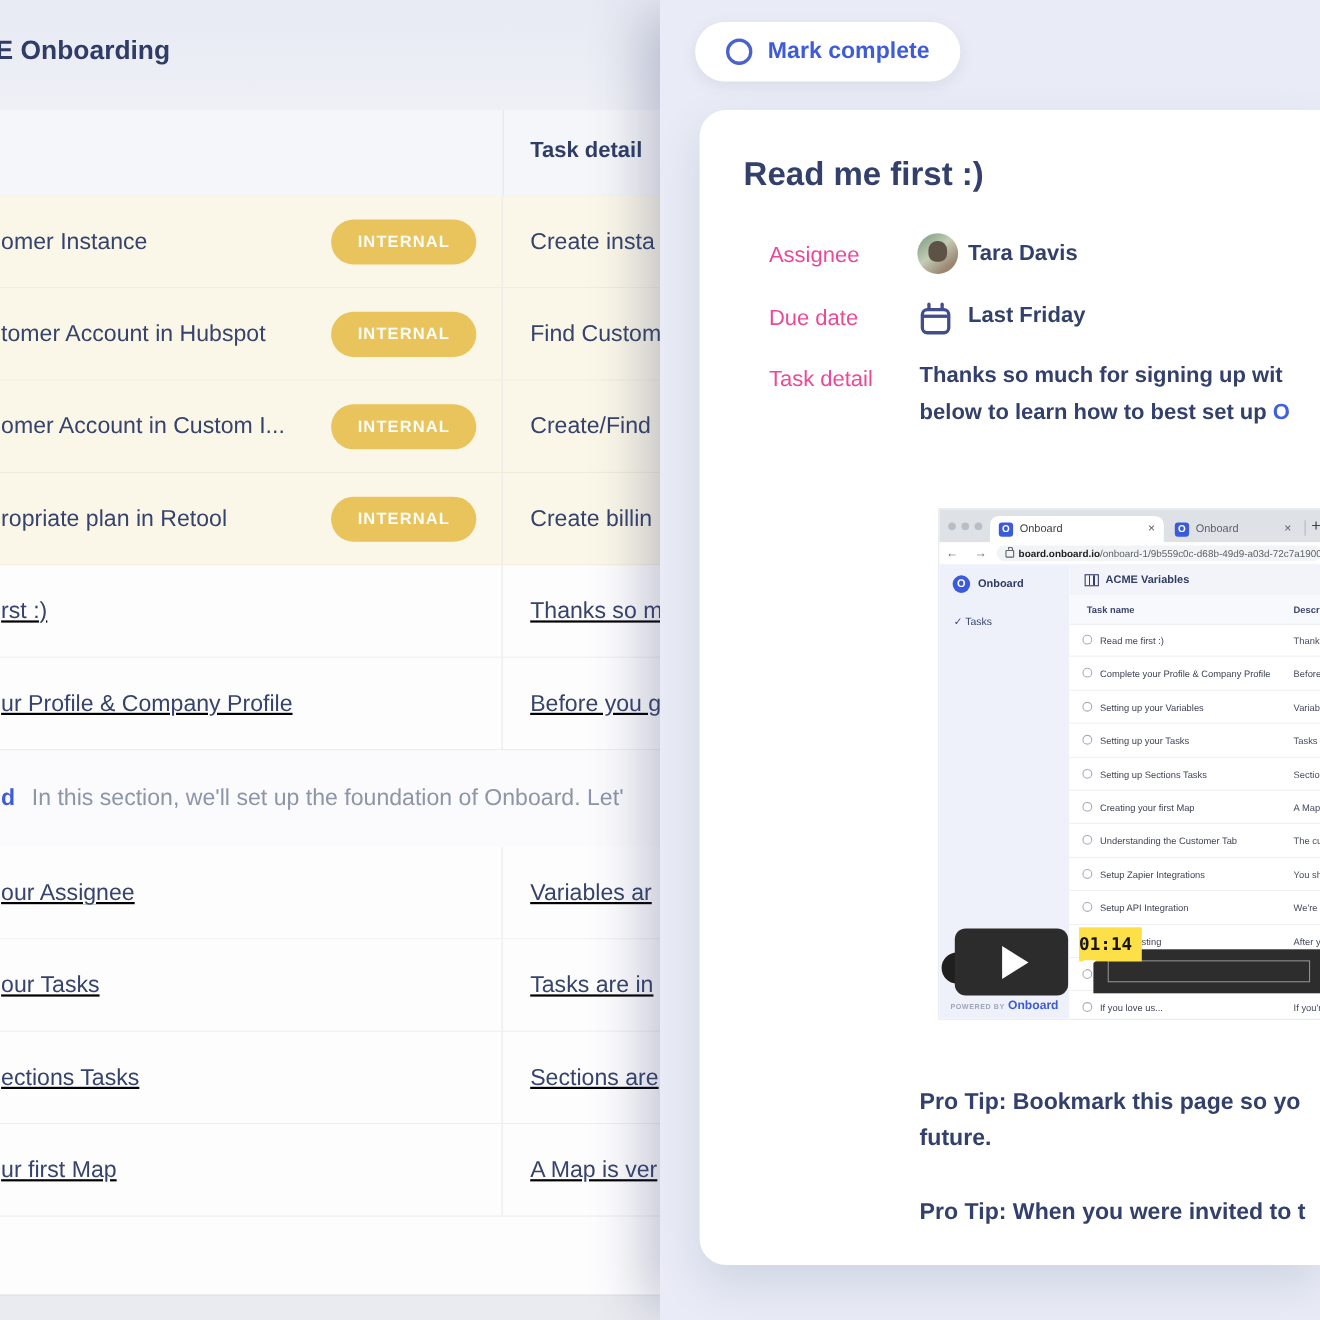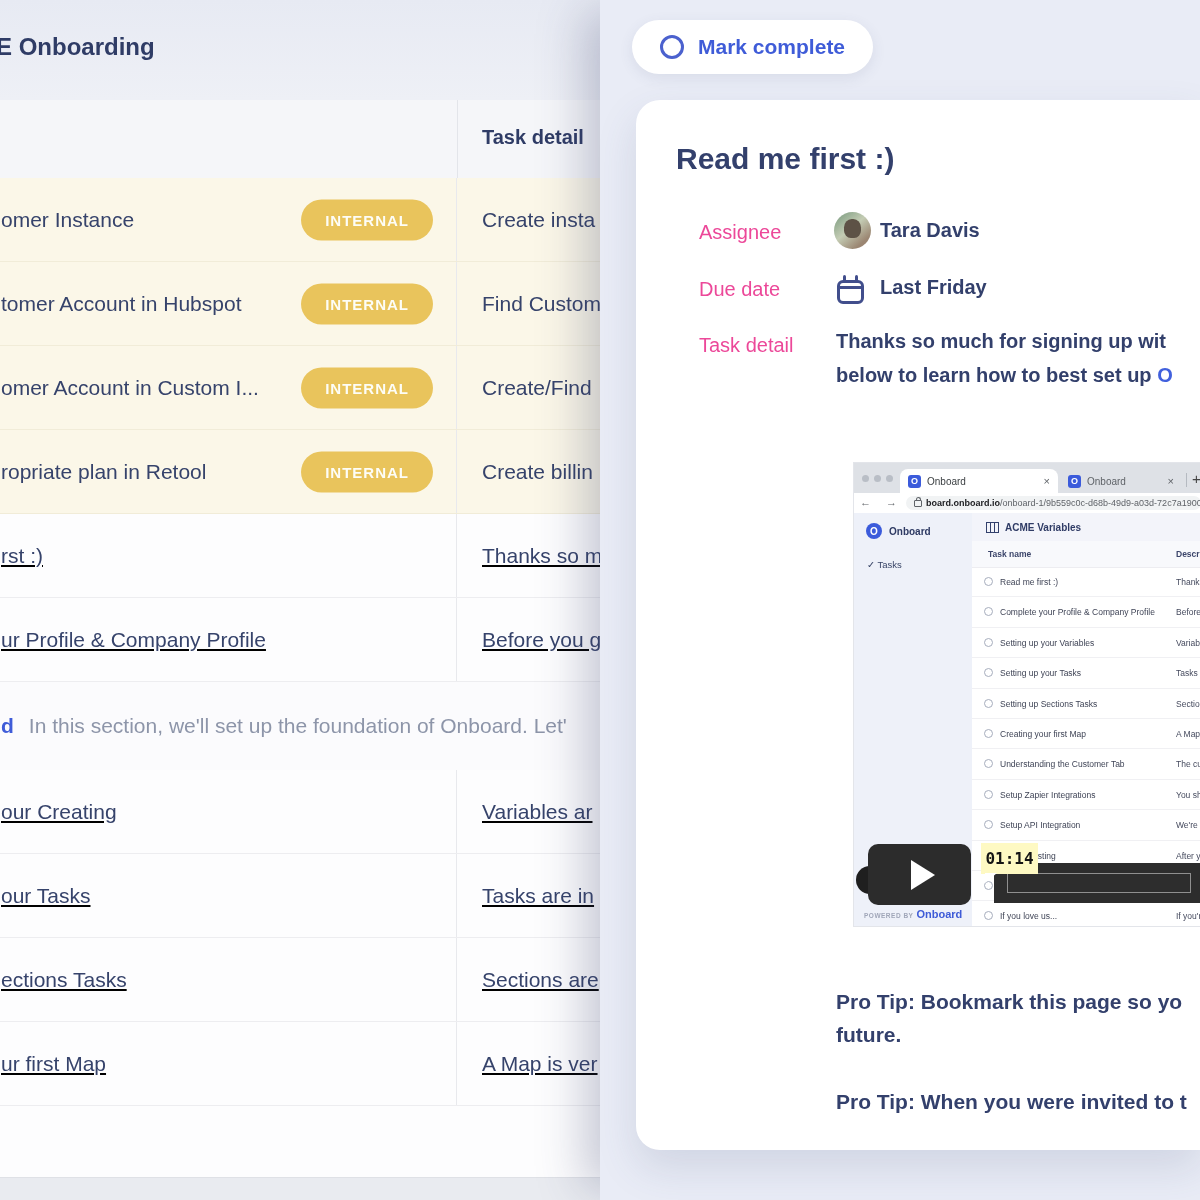--- a/index.html
+++ b/index.html
@@ -103,22 +103,22 @@
   .powered{position:absolute;left:10px;top:441px;white-space:nowrap;z-index:3;}
   .powered .pp{font-size:6.5px;font-weight:bold;color:#a0a6b8;letter-spacing:.5px;}
   .powered .pb{font-size:11px;font-weight:bold;color:#3e5bd7;margin-left:3px;}
 
   .vavatar{position:absolute;left:2px;top:403px;width:28px;height:28px;border-radius:50%;background:#1f1f1f;z-index:4;}
   .playbtn{position:absolute;left:14px;top:381px;width:103px;height:61px;background:#2c2c2c;border-radius:10px;z-index:5;
     display:flex;align-items:center;justify-content:center;cursor:pointer;}
   .playbtn .tri{width:0;height:0;border-left:24px solid #fff;border-top:15px solid transparent;border-bottom:15px solid transparent;margin-left:6px;}
   .ctrlbar{position:absolute;left:140px;top:400px;width:207px;height:40px;background:#2d2d2d;z-index:4;}
   .ctrlbar .inbox{position:absolute;left:13px;top:10px;width:184px;height:20px;border:1px solid #8f8f8f;box-sizing:border-box;}
-  .timebubble{position:absolute;left:127px;top:380px;width:57px;height:31px;background:#fef9c3;z-index:6;
-    display:flex;align-items:center;justify-content:center;}
+  .timebubble{position:absolute;left:127px;top:380px;width:57px;height:31px;background:#fde047;z-index:6;
+    display:flex;align-items:center;justify-content:flex-start;}
   .timebubble::after{content:"";position:absolute;left:4px;bottom:-9px;width:0;height:0;
     border-top:10px solid #fff;border-right:12px solid transparent;}
   .timebubble span{font-family:"DejaVu Sans Mono", monospace;font-size:16px;font-weight:bold;color:#141414;}
 </style>
 </head>
 <body>
 
 <div class="stage">
 
   <div class="leftview">
@@ -181,21 +181,21 @@
           <div class="cdet">
             <span>Before you g</span>
           </div>
         </div>
         <div class="trow section">
           <span class="stitle">d</span>
           <span class="ssub">In this section, we'll set up the foundation of Onboard. Let'</span>
         </div>
         <div class="trow task plain">
           <div class="cname">
-            <span class="nm">our Creating</span>
+            <span class="nm">our Assignee</span>
           </div>
           <div class="cdet">
             <span>Variables ar</span>
           </div>
         </div>
         <div class="trow task plain">
           <div class="cname">
             <span class="nm">our Tasks</span>
           </div>
           <div class="cdet">

